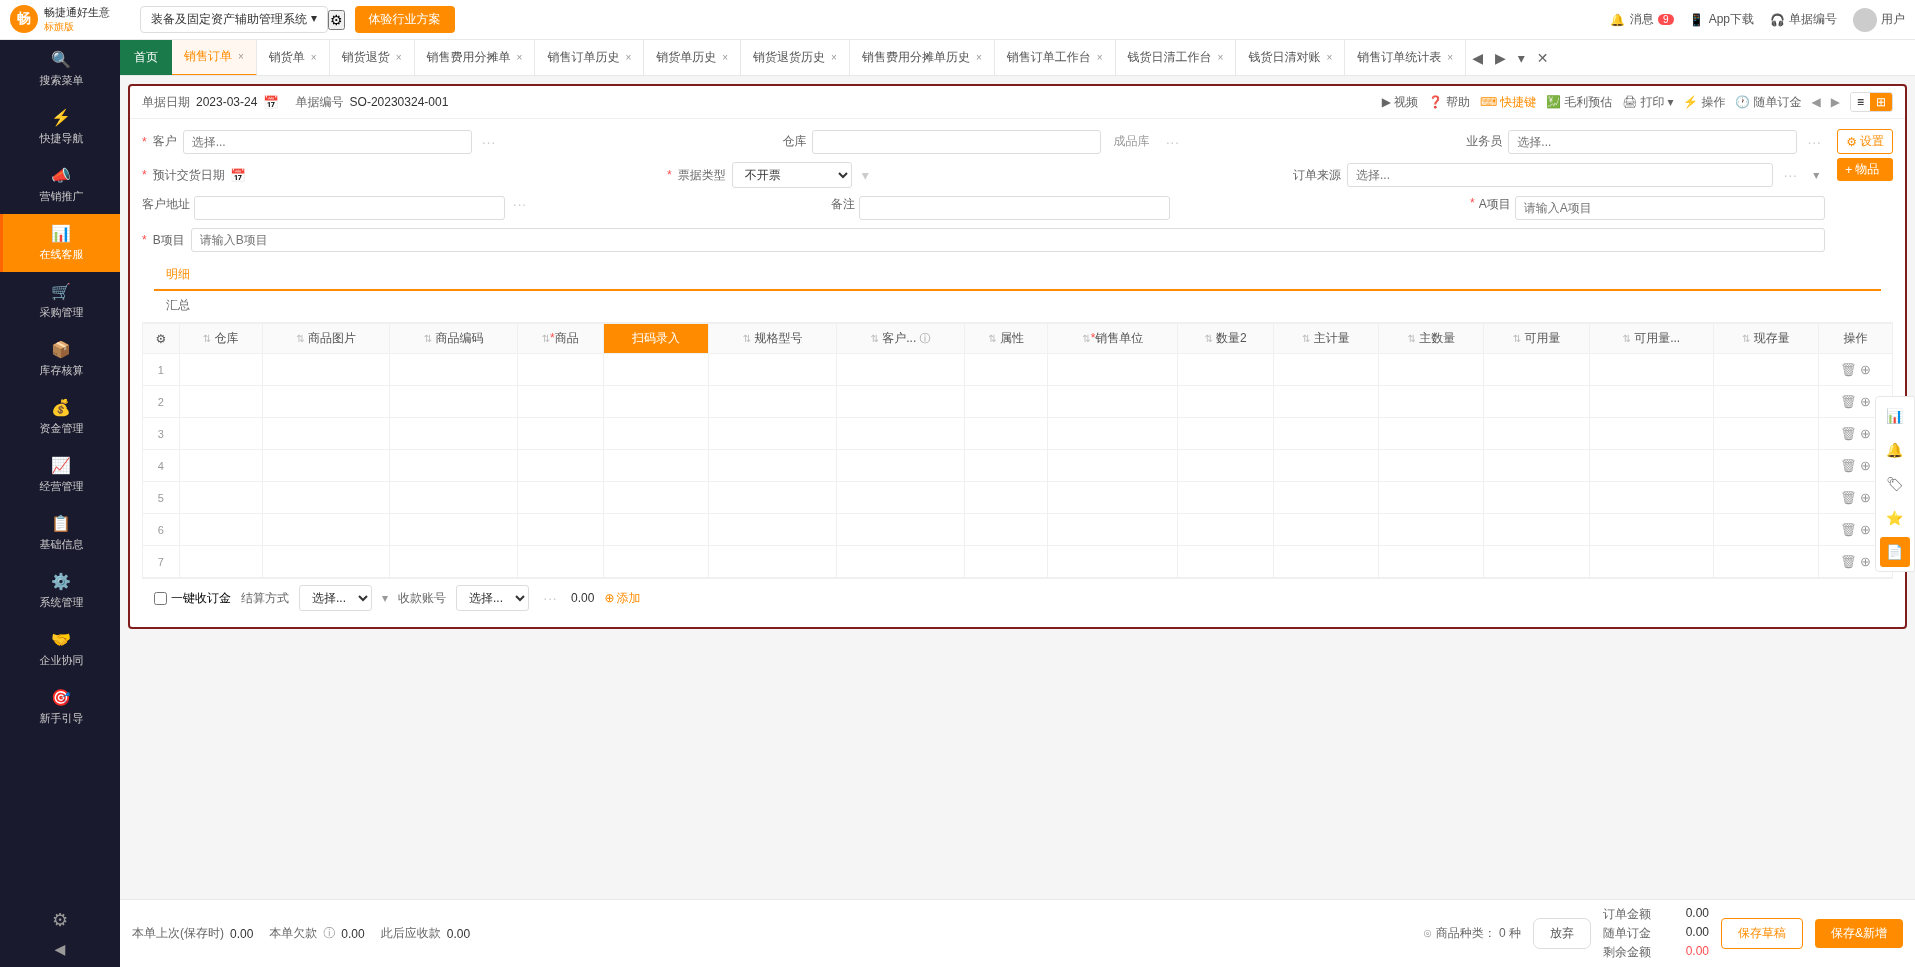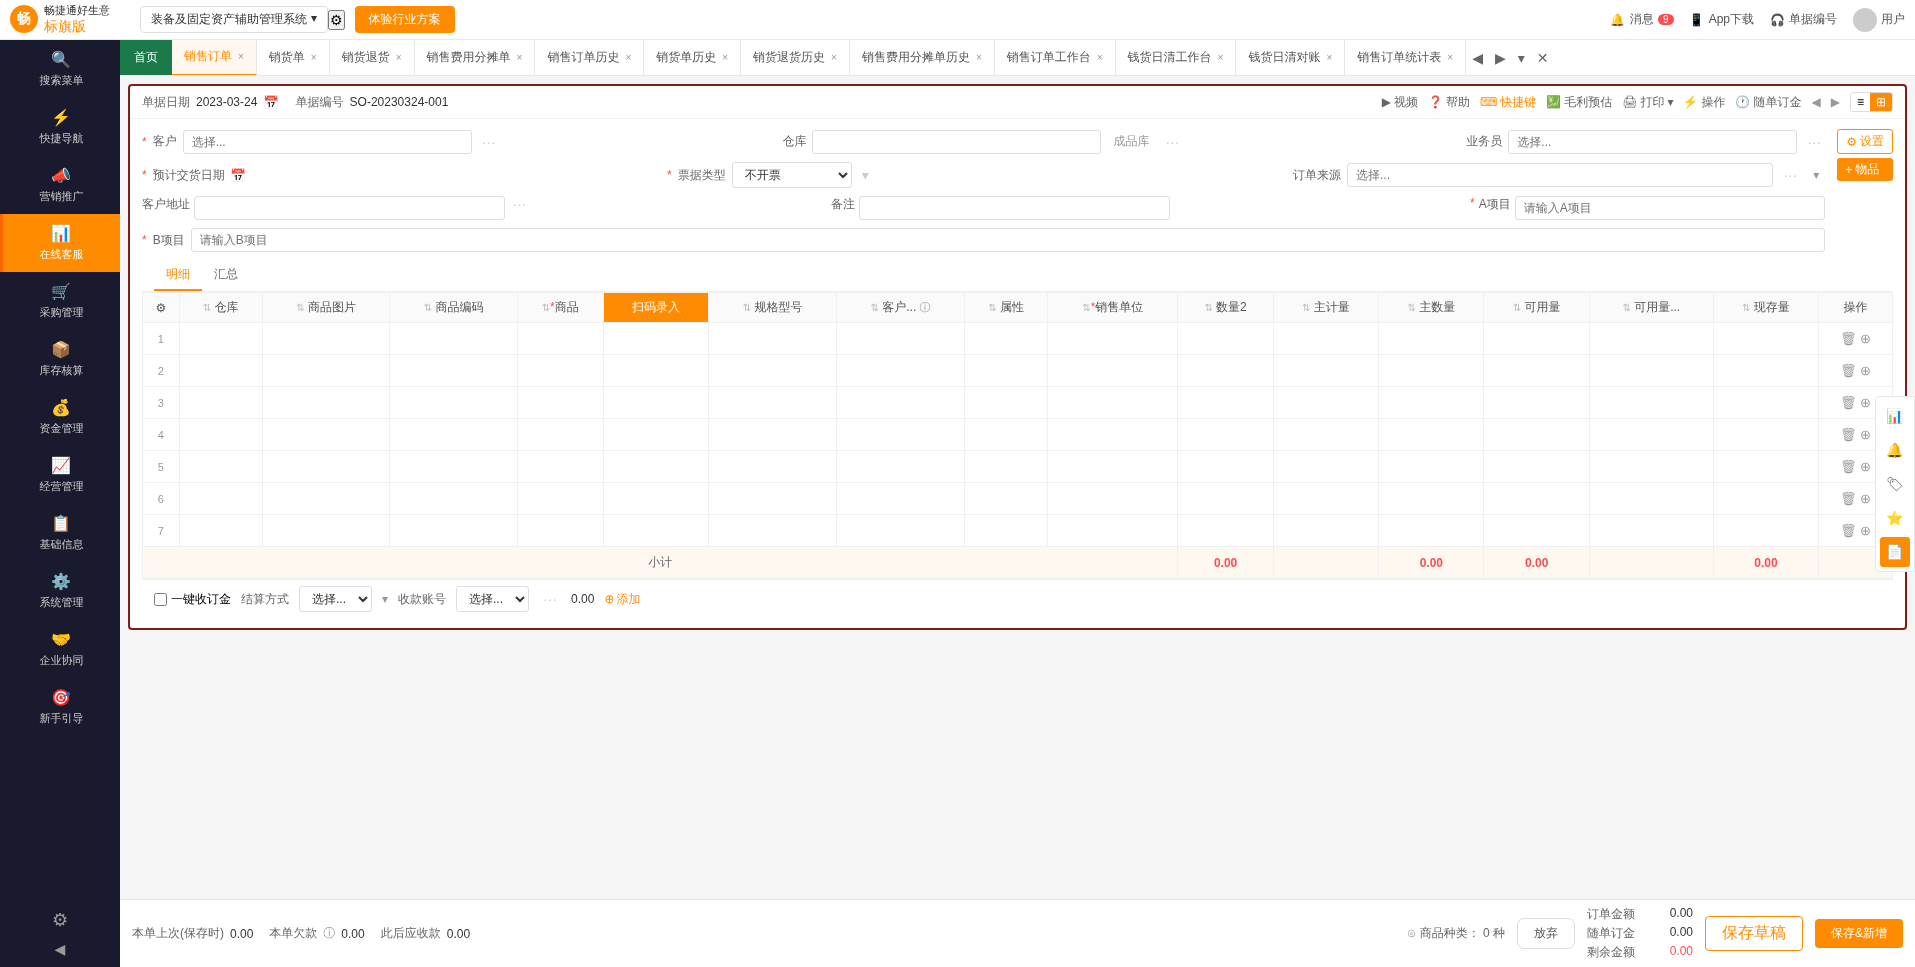--- a/index.html
+++ b/index.html
@@ -28,21 +28,21 @@
       background: #ff8c00;
       border-radius: 50%;
       display: flex;
       align-items: center;
       justify-content: center;
       color: white;
       font-size: 14px;
       font-weight: bold;
     }
     .logo-text { font-size: 11px; color: #333; line-height: 1.3; }
-    .logo-sub { font-size: 14px; color: #ff8c00; }
+    .logo-sub { font-size: 10px; color: #ff8c00; }
     .system-selector {
       flex: 0 0 auto;
       display: flex;
       align-items: flex-start;
       gap: 4px;
       padding: 4px 10px;
       border: 1px solid #ddd;
       border-radius: 4px;
       cursor: pointer;
       font-size: 12px;
@@ -347,20 +347,21 @@
       align-items: center;
       gap: 3px;
     }
 
     
     .detail-tabs {
       display: flex;
       border-bottom: 1px solid #f0f0f0;
       padding: 0 12px;
       margin-top: 4px;
+      flex-direction: column;
     }
     .detail-tab {
       padding: 6px 12px;
       cursor: pointer;
       color: #666;
       border-bottom: 2px solid transparent;
       font-size: 13px;
     }
     .detail-tab.active {
       color: #ff8c00;
@@ -450,21 +451,21 @@
       font-size: 12px;
       color: #555;
     }
     .save-draft-btn {
       border: 1px solid #ff8c00;
       color: #ff8c00;
       background: white;
       padding: 6px 16px;
       border-radius: 4px;
       cursor: pointer;
-      font-size: 16px;
+      font-size: 12px;
     }
     .save-new-btn {
       background: #ff8c00;
       color: white;
       border: none;
       padding: 6px 16px;
       border-radius: 4px;
       cursor: pointer;
       font-size: 12px;
     }
@@ -993,40 +994,20 @@
                   <td></td>
                   <td></td>
                   <td></td>
                   <td></td>
                   <td>
                     <span class="table-action">🗑</span>
                     <span class="table-action">⊕</span>
                   </td>
                 </tr>
 
-                <tr class="subtotal-row">
-                  <td colspan="10">
-                    <span class="subtotal-row label">小计</span>
-                  </td>
-                  <td>
-                    <span class="value">0.00</span>
-                  </td>
-                  <td></td>
-                  <td>
-                    <span class="value">0.00</span>
-                  </td>
-                  <td>
-                    <span class="value">0.00</span>
-                  </td>
-                  <td></td>
-                  <td>
-                    <span class="value">0.00</span>
-                  </td>
-                  <td></td>
-                </tr>
               </tbody>
             </table>
           </div>
 
           <div class="payment-row">
             <label class="checkbox-label">
               <input type="checkbox" style="">
               <span>一键收订金</span>
             </label>
             <span class="form-label">结算方式</span>

